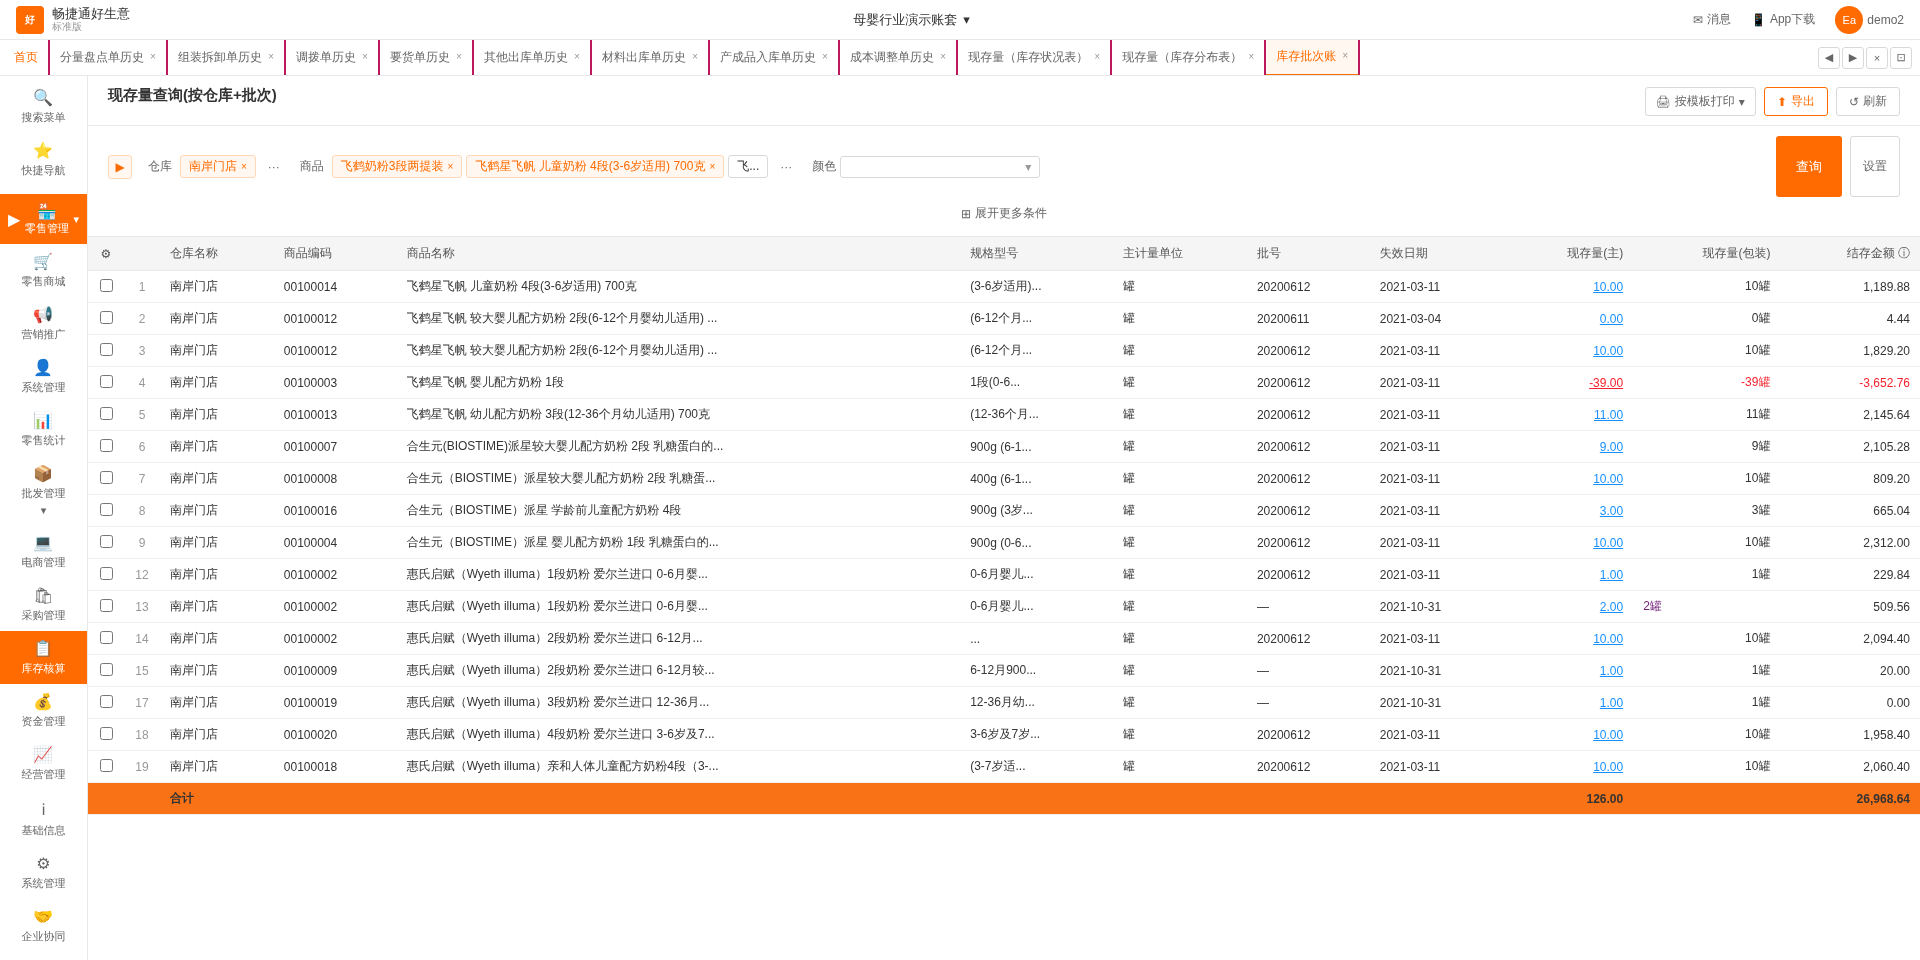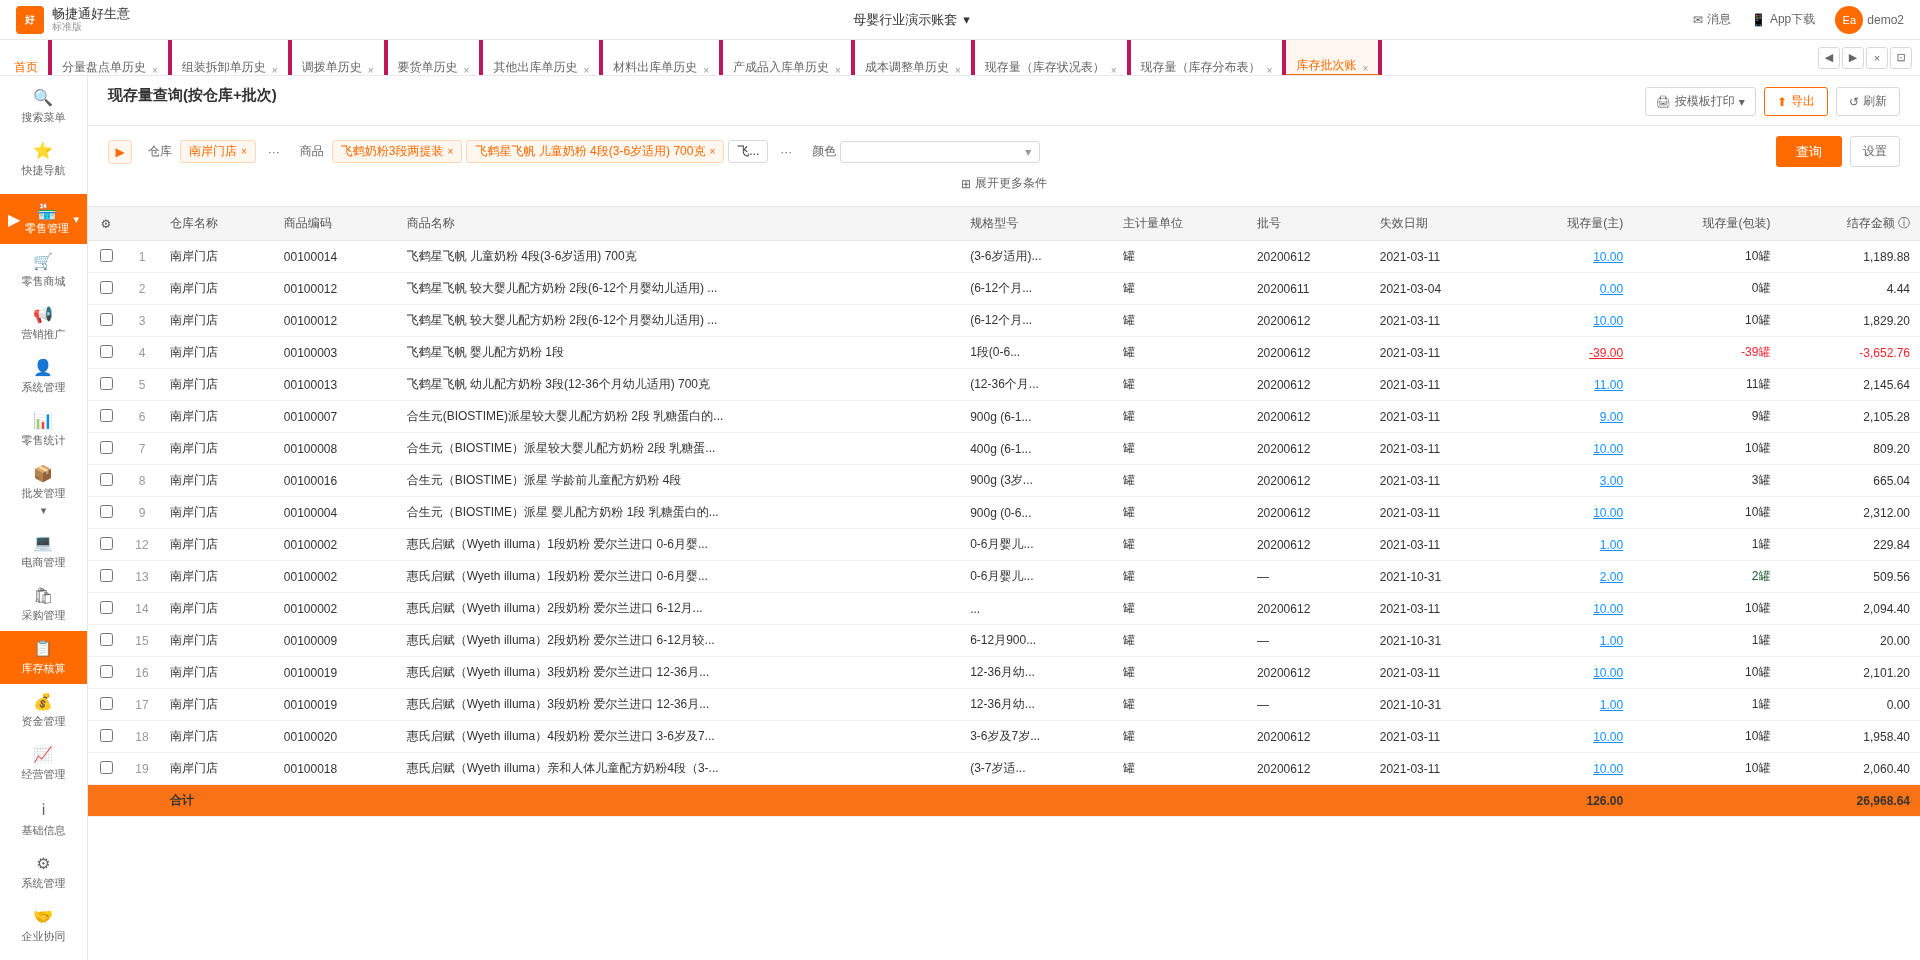--- a/index.html
+++ b/index.html
@@ -10,21 +10,21 @@
     .logo-area { display: flex; align-items: center; gap: 8px; }
     .logo-icon { width: 28px; height: 28px; background: #ff6b00; border-radius: 4px; display: flex; align-items: center; justify-content: center; color: #fff; font-size: 10px; font-weight: bold; }
     .logo-text { font-size: 13px; color: #333; }
     .logo-sub { font-size: 10px; color: #999; }
     .header-right { display: flex; align-items: center; gap: 20px; }
     .header-right-item { display: flex; align-items: center; gap: 4px; font-size: 12px; color: #666; cursor: pointer; }
     .avatar { width: 28px; height: 28px; background: #ff6b00; border-radius: 50%; display: flex; align-items: center; justify-content: center; color: #fff; font-size: 11px; }
 
     
     .tab-bar { background: #fff; display: flex; align-items: center; height: 36px; border-bottom: 1px solid #e8e8e8; overflow: hidden; padding: 0 4px; }
-    .tab-item { display: flex; align-items: flex-end; padding: 0 10px; height: 36px; font-size: 12px; color: #666; cursor: pointer; white-space: nowrap; border-right: 4px solid #be185d; gap: 4px; flex-shrink: 0; }
+    .tab-item { display: flex; align-items: center; padding: 0 10px; height: 36px; font-size: 12px; color: #666; cursor: pointer; white-space: nowrap; border-right: 2px solid #be185d; gap: 4px; flex-shrink: 0; font-family: Liberation Mono, monospace; }
     .tab-item.home { color: #ff6b00; font-weight: 500; }
     .tab-item.active { background: #fff7f0; color: #ff6b00; border-bottom: 2px solid #ff6b00; }
     .tab-close { font-size: 10px; color: #999; margin-left: 2px; }
 
     
     .main-layout { display: flex; flex: 1; overflow: hidden; }
 
     
     .sidebar { width: 88px; background: #fff; border-right: 1px solid #e8e8e8; display: flex; flex-direction: column; overflow-y: auto; }
     .sidebar-section { padding: 4px 0; }
@@ -64,21 +64,21 @@
 
     .filter-section { background: #fff; padding: 10px 20px 6px; }
     .filter-row-main { display: flex; align-items: center; gap: 16px; }
     .filter-label-text { color: #666; font-size: 12px; white-space: nowrap; }
     .field-group { display: flex; align-items: center; gap: 8px; }
     .warehouse-tags { display: flex; align-items: center; gap: 4px; }
     .product-tags { display: flex; align-items: center; gap: 4px; }
     .ellipsis-btn { cursor: pointer; color: #666; padding: 2px 4px; }
     .color-field { display: flex; align-items: center; gap: 4px; }
     .search-btn { background: #ff6b00; color: #fff; border: none; border-radius: 3px; padding: 6px 20px; cursor: pointer; font-size: 13px; }
-    .setting-btn { background: #fff; color: #666; border: 1px solid #d9d9d9; border-radius: 3px; padding: 6px 12px; cursor: pointer; font-size: 12px; }
+    .setting-btn { background: #fff; color: #666; border: 1px solid #d9d9d9; border-radius: 3px; padding: 21px 12px; cursor: pointer; font-size: 12px; }
     .expand-more-btn { display: flex; align-items: center; justify-content: center; gap: 4px; color: #666; font-size: 12px; cursor: pointer; padding: 4px; }
     .template-print-btn { background: #fff; color: #666; border: 1px solid #d9d9d9; border-radius: 3px; padding: 5px 10px; cursor: pointer; font-size: 12px; display: flex; align-items: center; gap: 4px; }
     .export-btn { background: #fff; color: #ff6b00; border: 1px solid #ff6b00; border-radius: 3px; padding: 5px 12px; cursor: pointer; font-size: 12px; display: flex; align-items: center; gap: 4px; }
     .refresh-btn { background: #fff; color: #666; border: 1px solid #d9d9d9; border-radius: 3px; padding: 5px 12px; cursor: pointer; font-size: 12px; display: flex; align-items: center; gap: 4px; }
   </style>
 </head>
 <body>
 
 <div class="top-header">
   <div class="logo-area">
@@ -542,21 +542,21 @@
     <td>南岸门店</td>
     <td>00100002</td>
     <td>惠氏启赋（Wyeth illuma）1段奶粉 爱尔兰进口 0-6月婴...</td>
     <td>0-6月婴儿...</td>
     <td>罐</td>
     <td>—</td>
     <td>2021-10-31</td>
     <td style="text-align:right;">
       <span style="color:#1890ff; text-decoration:underline; cursor:pointer;">2.00</span>
     </td>
-    <td style="text-align:right; color:#14532d;">2罐</td>
+    <td style="text-align:left; color:#701a75;">2罐</td>
     <td style="text-align:right; color:#333;">509.56</td>
   </tr>
             <tr>
     <td style="text-align:center;">
       <input type="checkbox" style="cursor: pointer;">
     </td>
     <td style="text-align:center; color:#999;">14</td>
     <td>南岸门店</td>
     <td>00100002</td>
     <td>惠氏启赋（Wyeth illuma）2段奶粉 爱尔兰进口 6-12月...</td>
@@ -580,38 +580,20 @@
     <td>惠氏启赋（Wyeth illuma）2段奶粉 爱尔兰进口 6-12月较...</td>
     <td>6-12月900...</td>
     <td>罐</td>
     <td>—</td>
     <td>2021-10-31</td>
     <td style="text-align:right;">
       <span style="color:#1890ff; text-decoration:underline; cursor:pointer;">1.00</span>
     </td>
     <td style="text-align:right; color:#333;">1罐</td>
     <td style="text-align:right; color:#333;">20.00</td>
-  </tr>
-            <tr>
-    <td style="text-align:center;">
-      <input type="checkbox" style="cursor: pointer;">
-    </td>
-    <td style="text-align:center; color:#999;">16</td>
-    <td>南岸门店</td>
-    <td>00100019</td>
-    <td>惠氏启赋（Wyeth illuma）3段奶粉 爱尔兰进口 12-36月...</td>
-    <td>12-36月幼...</td>
-    <td>罐</td>
-    <td>20200612</td>
-    <td>2021-03-11</td>
-    <td style="text-align:right;">
-      <span style="color:#1890ff; text-decoration:underline; cursor:pointer;">10.00</span>
-    </td>
-    <td style="text-align:right; color:#333;">10罐</td>
-    <td style="text-align:right; color:#333;">2,101.20</td>
   </tr>
             <tr>
     <td style="text-align:center;">
       <input type="checkbox" style="cursor: pointer;">
     </td>
     <td style="text-align:center; color:#999;">17</td>
     <td>南岸门店</td>
     <td>00100019</td>
     <td>惠氏启赋（Wyeth illuma）3段奶粉 爱尔兰进口 12-36月...</td>
     <td>12-36月幼...</td>

